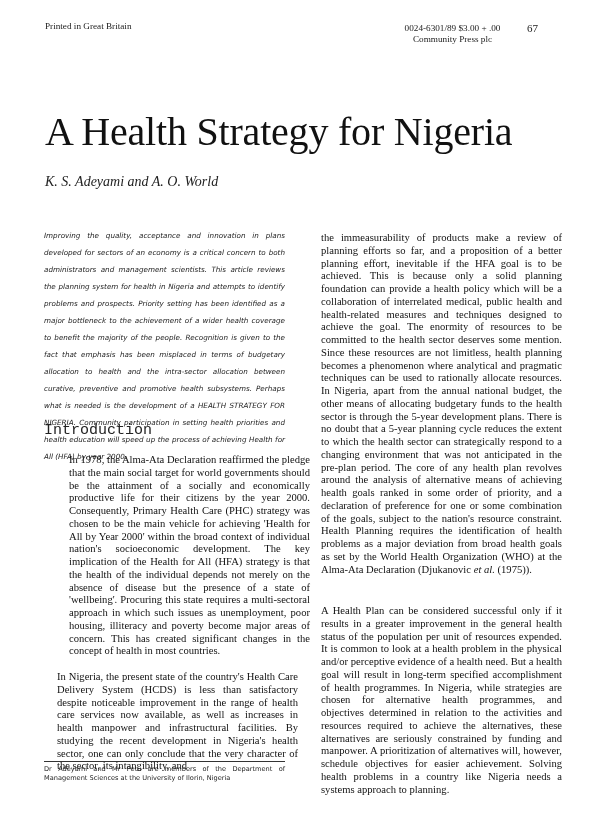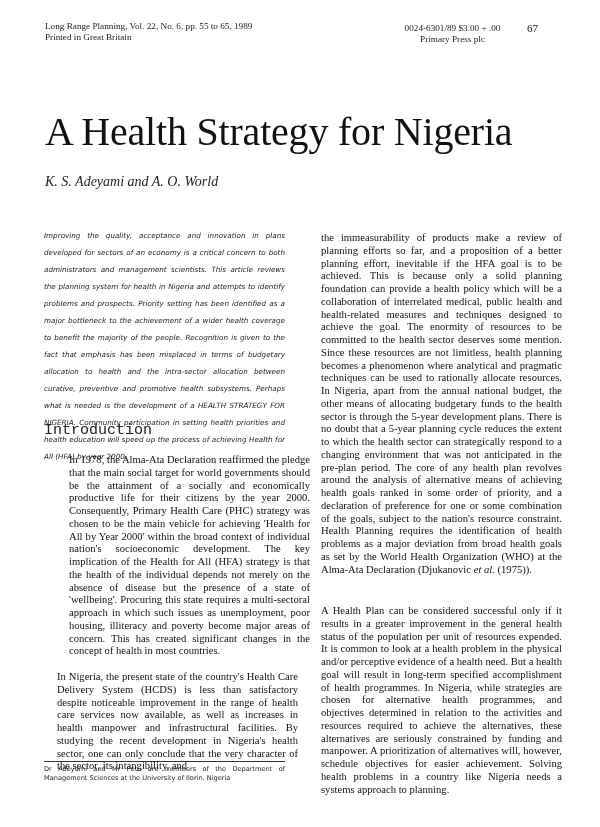--- a/index.html
+++ b/index.html
@@ -18,26 +18,25 @@
   .r1 { position: absolute; left: 308px; top: 219px; width: 241px; }
   .r2 { position: absolute; left: 308px; top: 592px; width: 241px; }
   .footnote-rule { position: absolute; left: 44px; top: 761px; width: 241px; height: 0; border-top: 0.8px solid #333; }
   .footnote { position: absolute; left: 44px; top: 765px; width: 241px; font-family: "DejaVu Sans", sans-serif; font-size: 6.6px; line-height: 9px; color: #222; text-align: justify; margin: 0; }
   .ital { font-style: italic; }
 </style>
 </head>
 <body>
 
 <div class="hdr hdr-left">
-  <div>Long Range Planning, Vol. 22, No. 6, pp. 55 to 65, 1989</div>
   <div>Printed in Great Britain</div>
 </div>
 <div class="hdr hdr-right">
   <div>0024-6301/89 $3.00 + .00</div>
-  <div>Primary Press plc</div>
+  <div>Community Press plc</div>
 </div>
 <div class="hdr hdr-page">67</div>
 
 <h1 class="title">A Health Strategy for Nigeria</h1>
 <div class="authors">K. S. Adeyami and A. O. World</div>
 
 <p class="abstract">Improving the quality, acceptance and innovation in plans developed for sectors of an economy is a critical concern to both administrators and management scientists. This article reviews the planning system for health in Nigeria and attempts to identify problems and prospects. Priority setting has been identified as a major bottleneck to the achievement of a wider health coverage to benefit the majority of the people. Recognition is given to the fact that emphasis has been misplaced in terms of budgetary allocation to health and the intra-sector allocation between curative, preventive and promotive health subsystems. Perhaps what is needed is the development of a HEALTH STRATEGY FOR NIGERIA. Community participation in setting health priorities and health education will speed up the process of achieving Health for All (HFA) by year 2000.</p>
 
 <h2 class="section-heading">Introduction</h2>
 

